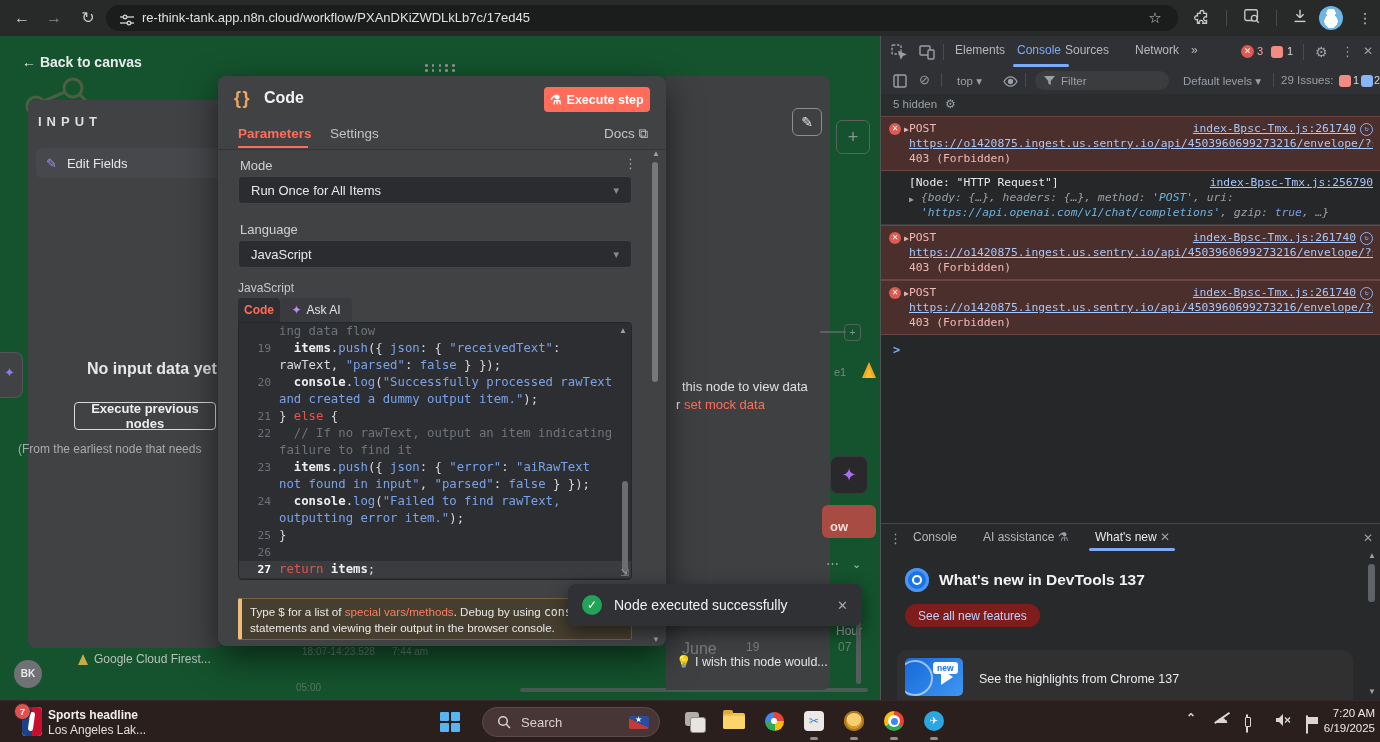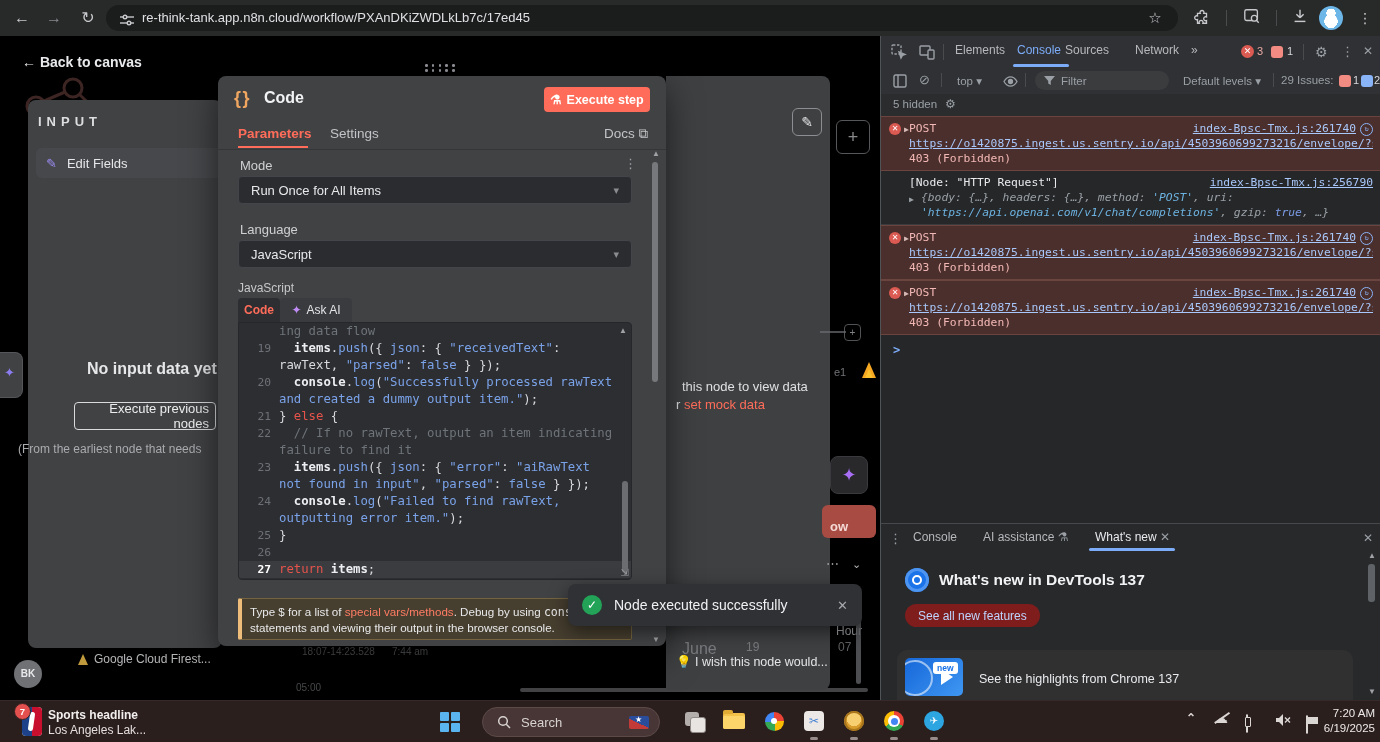--- a/index.html
+++ b/index.html
@@ -14,28 +14,28 @@
   .urlpill{position:absolute;left:106px;top:5px;width:1072px;height:26px;background:#1b1c1c;border-radius:14px;}
   .urltext{position:absolute;left:36px;top:5px;font-size:13px;color:#dfe0e3;white-space:nowrap;}
   .tuneic{position:absolute;left:14px;top:7px;}
   .tbicon{position:absolute;top:7px;color:#c7c9cc;}
   .avatar{position:absolute;left:1319px;top:6px;width:24px;height:24px;border-radius:50%;
     background:radial-gradient(circle at 50% 64%, #fff 0 34%, rgba(0,0,0,0) 35%),
                radial-gradient(circle at 50% 30%, #fff 0 22%, rgba(0,0,0,0) 23%),#6cb6e8;}
   .vsep{position:absolute;top:10px;width:1px;height:16px;background:#4a4b4d;}
 
   
-  .n8n{position:absolute;left:0;top:36px;width:880px;height:664px;background:#000000;overflow:hidden;}
+  .n8n{position:absolute;left:0;top:36px;width:880px;height:664px;background:#14532d;overflow:hidden;}
   .panel{background:#414244;border-radius:8px;}
   .backrow{color:#e9eaec;font-size:14px;font-weight:600;}
   .inputtitle{font-size:13px;font-weight:700;letter-spacing:5px;color:#dddee0;}
   .editrow{background:#47484b;border-radius:6px;color:#e6e7e9;font-size:13px;display:flex;align-items:center;gap:10px;padding-left:10px;}
   .noinput{font-size:16px;font-weight:600;color:#e6e7e9;}
-  .execprev{border:1.5px solid #d9dadd;border-radius:4px;color:#eceded;font-size:13px;font-weight:400;
-            display:flex;align-items:center;justify-content:center;background:transparent;text-align:right;}
+  .execprev{border:1.5px solid #d9dadd;border-radius:4px;color:#eceded;font-size:13px;font-weight:700;
+            display:flex;align-items:center;justify-content:center;background:transparent;}
   .fromhint{font-size:12px;color:#a9abae;white-space:nowrap;}
   .fadetxt{color:#9fa1a5;}
 
   
   .dialog{position:absolute;left:218px;top:40px;width:448px;height:570px;background:#414244;border-radius:8px;
           box-shadow:0 12px 34px rgba(0,0,0,.55);}
   .dragdots{position:absolute;left:425px;top:28px;width:32px;height:8px;display:grid;grid-template-columns:repeat(5,1fr);grid-gap:2px;}
   .dragdots i{width:2.5px;height:2.5px;border-radius:50%;background:#93949a;}
   .braces{color:#efa661;font-size:18px;font-weight:700;}
   .dlgtitle{color:#f2f3f5;font-size:16px;font-weight:600;}

